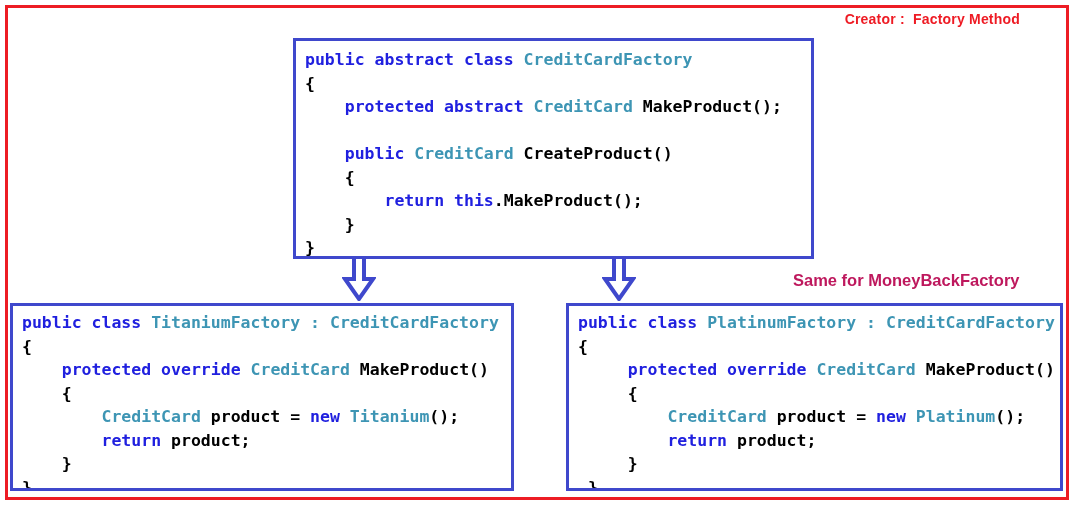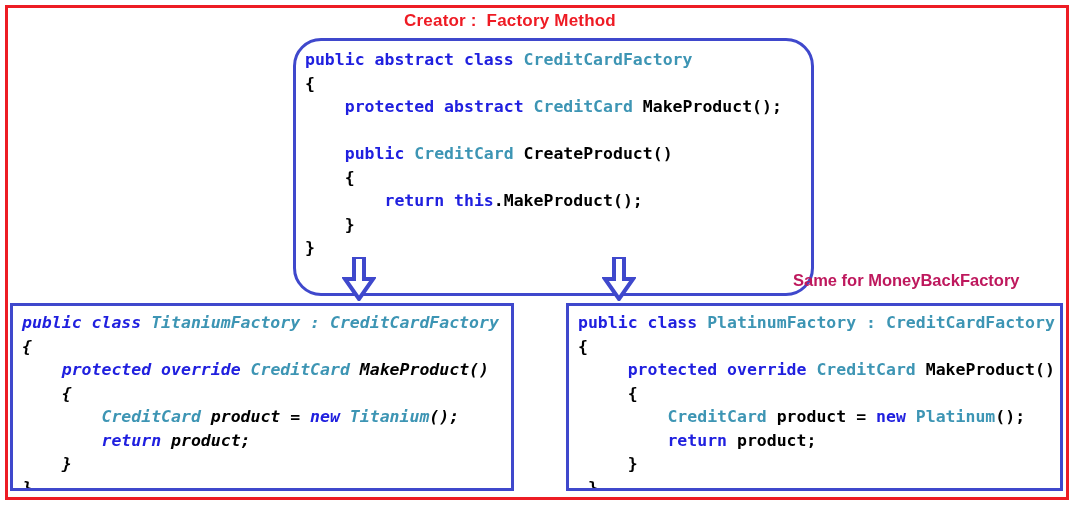--- a/index.html
+++ b/index.html
@@ -23,53 +23,53 @@
     height: 495px;
     border: 3px solid #ed1c24;
     box-sizing: border-box;
   }
 
   #title {
     position: absolute;
     left: 0;
     top: 11px;
     width: 1020px;
-    text-align: center;
+    text-align: right;
     font-family: "Liberation Sans", sans-serif;
-    font-size: 17px;
+    font-size: 14px;
     font-weight: bold;
     color: #ee1b24;
     letter-spacing: 0.2px;
     white-space: pre;
   }
 
   .codebox {
     position: absolute;
     background: #ffffff;
     border: 3px solid #3f48cc;
     box-sizing: border-box;
     overflow: hidden;
   }
 
-  #box-creator   { left: 293px; top: 38px;  width: 521px; height: 258px; border-radius: 28px; }
+  #box-creator   { left: 293px; top: 38px;  width: 521px; height: 221px; }
   #box-titanium  { left: 10px;  top: 303px; width: 504px; height: 188px; }
   #box-platinum  { left: 566px; top: 303px; width: 497px; height: 188px; }
 
   .code {
     position: absolute;
     font-family: "DejaVu Sans Mono", "Liberation Mono", monospace;
     font-size: 16.5px;
     font-weight: bold;
     line-height: 23.5px;
     white-space: pre;
     color: #000000;
     letter-spacing: 0px;
   }
   #box-creator  .code { left: 9px;  top: 7px; }
-  #box-titanium .code { left: 9px;  top: 5px; font-style: italic; }
+  #box-titanium .code { left: 9px;  top: 5px; }
   #box-platinum .code { left: 9px;  top: 5px; }
 
   .kw   { color: #2020df; }
   .ty   { color: #3d95b4; }
   .id   { color: #000000; }
 
   .arrow {
     position: absolute;
     width: 34px;
     height: 44px;

